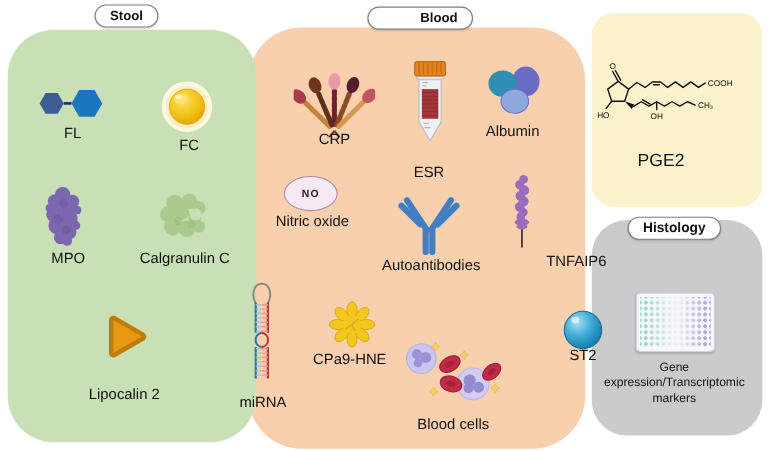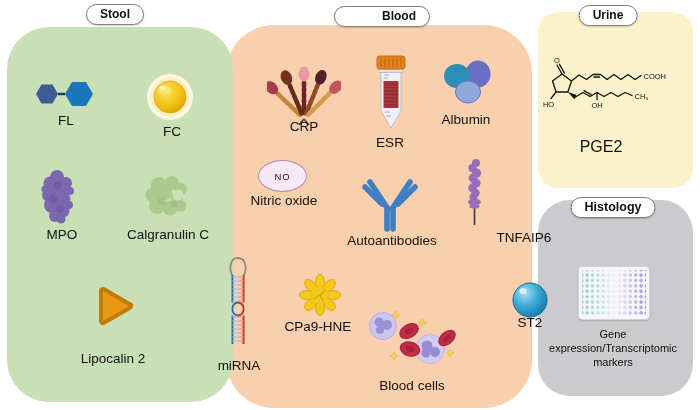--- a/index.html
+++ b/index.html
@@ -14,21 +14,21 @@
         border-radius:12px;padding:1px 13px;font-weight:bold;font-size:12px;line-height:17px;
         z-index:7;box-shadow:0 1px 2px rgba(0,0,0,.18);white-space:nowrap;}
   .icon{position:absolute;z-index:5;}
   .lbl{position:absolute;transform:translateX(-50%);font-size:13.5px;line-height:1.15;
        text-align:center;z-index:6;white-space:nowrap;color:#111;}
   .lbl-pge2{font-size:16px;margin-top:12px;}
   .lbl-gene{font-size:11px;white-space:normal;width:140px;line-height:1.25;}
   .no-oval{position:absolute;left:258px;top:160px;width:47px;height:30px;background:#f6e9f3;
            border:1.4px solid #b08da4;border-radius:50%;z-index:5;
            display:flex;align-items:center;justify-content:center;}
-  .no-oval span{font-size:9.5px;font-weight:normal;letter-spacing:1px;color:#2a1016;}
+  .no-oval span{font-size:9.5px;font-weight:bold;letter-spacing:1px;color:#2a1016;}
   .plate{position:absolute;left:578px;top:266px;width:70px;height:52px;z-index:5;
          border:1px solid #d2d2dc;border-radius:4px;
          background-color:#f7f7fb;
          background-image:
            radial-gradient(circle, rgba(247,247,251,0) 1.55px, #f7f7fb 1.95px),
            linear-gradient(90deg,#84cdc2 0%,#c9e7e2 32%,#f2f2f6 52%,#cfc3e6 74%,#a391d2 100%);
          background-size:5.4px 5.4px,100% 100%;
          box-shadow:inset 0 0 0 3px #f7f7fb, 0 1px 2px rgba(0,0,0,.15);}
 </style>
 </head>
@@ -36,21 +36,20 @@
 
 <div class="stage">
 
   <div class="panel panel-blood"></div>
   <div class="panel panel-stool"></div>
   <div class="panel panel-urine"></div>
   <div class="panel panel-histology"></div>
 
   <div class="pill" style="left:115px;top:4px;">Stool</div>
   <div class="pill" style="left:382px;top:6px;padding-left:47px;">Blood</div>
-  <div class="pill" style="left:608px;top:5px;">Urine</div>
   <div class="pill" style="left:613px;top:197px;font-size:12.5px;">Histology</div>
 
   <svg class="icon" style="left:34px;top:76px;" width="64" height="36" viewBox="0 0 64 36">
     <line x1="24" y1="18" x2="31" y2="18" stroke="#1b3a5c" stroke-width="2.5"></line>
     <polygon points="24,18 18.5,27.5 7.5,27.5 2,18 7.5,8.5 18.5,8.5" fill="#3d5b95"></polygon>
     <polygon points="59,18 52,30.1 38,30.1 31,18 38,5.9 52,5.9" fill="#1a76bd"></polygon>
   </svg>
   <div class="lbl" style="left:66px;top:113px;">FL</div>
 
   <svg class="icon" style="left:146px;top:73px;" width="48" height="48" viewBox="0 0 48 48">
@@ -211,21 +210,21 @@
     <rect x="7" y="1" width="28" height="13" rx="2.5" fill="#e28322" stroke="#c36a10" stroke-width="1"></rect>
     <g stroke="#c4690f" stroke-width="1.1">
       <line x1="11" y1="2.5" x2="11" y2="12"></line>
         <line x1="15" y1="2.5" x2="15" y2="12"></line>
       <line x1="19" y1="2.5" x2="19" y2="12"></line>
         <line x1="23" y1="2.5" x2="23" y2="12"></line>
       <line x1="27" y1="2.5" x2="27" y2="12"></line>
         <line x1="31" y1="2.5" x2="31" y2="12"></line>
     </g>
   </svg>
-  <div class="lbl" style="left:390px;top:135px;">ESR</div>
+  <div class="lbl" style="left:390px;top:149px;">ESR</div>
 
   <svg class="icon" style="left:441px;top:60px;" width="56" height="50" viewBox="0 0 56 50">
     <ellipse cx="37" cy="14" rx="12.5" ry="13.5" fill="#6a6cc5"></ellipse>
     <ellipse cx="16" cy="16" rx="13" ry="12" fill="#2e8fb4"></ellipse>
     <ellipse cx="27" cy="32" rx="12.5" ry="11" fill="#8fa9dd" stroke="#6d76c8" stroke-width="1"></ellipse>
   </svg>
   <div class="lbl" style="left:466px;top:112px;">Albumin</div>
 
   <div class="no-oval">
     <span>NO</span>

